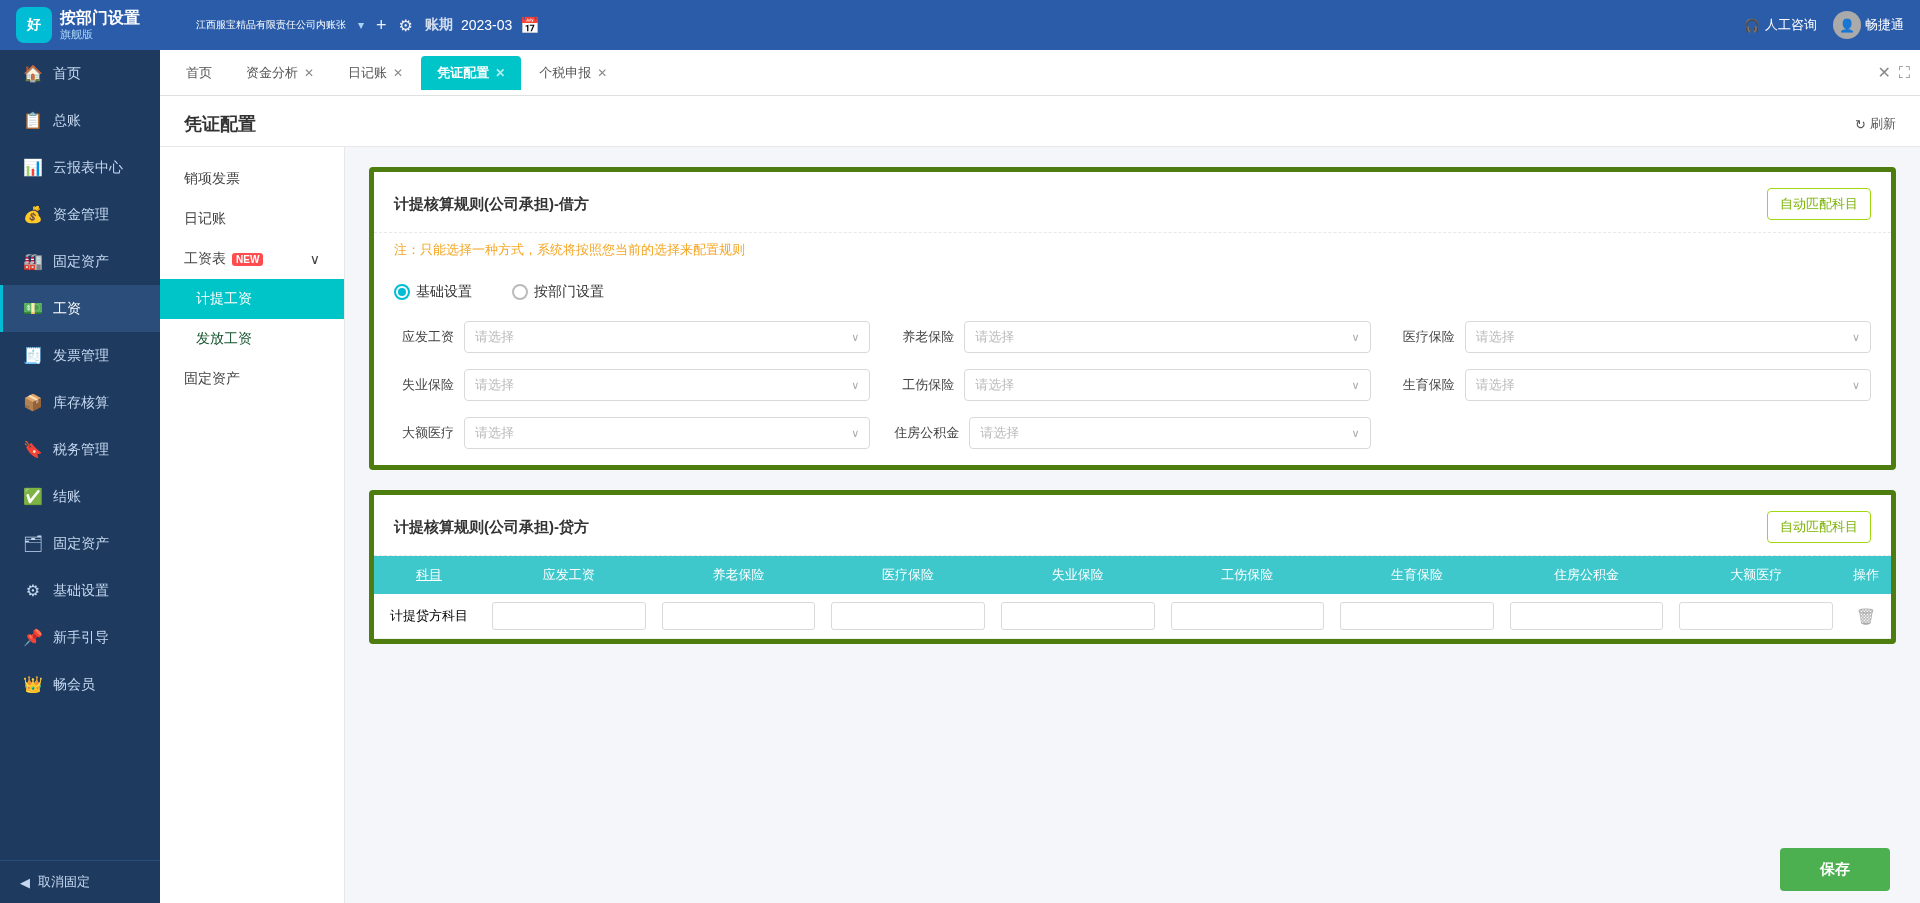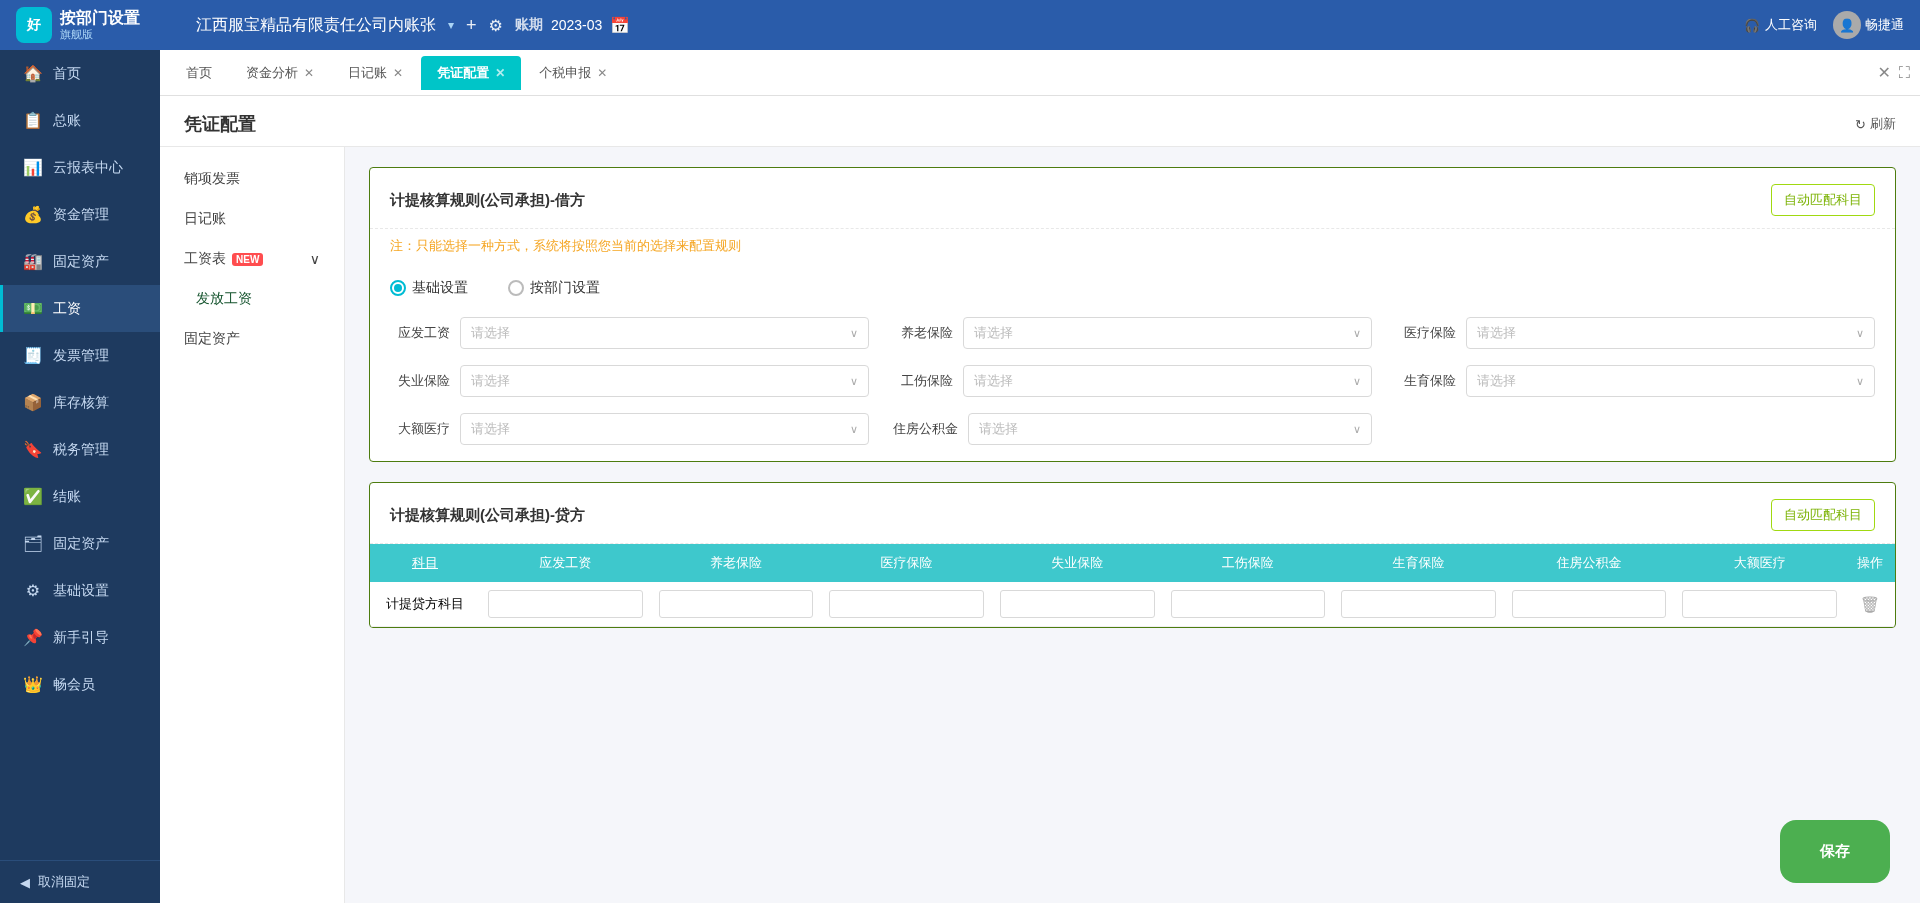--- a/index.html
+++ b/index.html
@@ -30,21 +30,21 @@
     }
     .logo-text { font-size: 16px; font-weight: bold; color: white; line-height: 1.2; }
     .logo-sub { font-size: 11px; color: #aad4f5; }
     .top-center {
       display: flex;
       align-items: center;
       gap: 12px;
       flex: 1;
       padding-left: 20px;
     }
-    .company-name { color: white; font-size: 16px; }
+    .company-name { color: white; font-size: 10px; }
     .top-actions { display: flex; align-items: center; gap: 16px; margin-left: auto; }
     .top-btn { color: white; font-size: 13px; display: flex; align-items: center; gap: 4px; cursor: pointer; }
     .user-avatar { width: 28px; height: 28px; border-radius: 50%; background: #aaa; display: flex; align-items: center; justify-content: center; }
 
     
     .main-layout {
       display: flex;
       flex: 1;
       overflow: hidden;
     }
@@ -181,21 +181,21 @@
       overflow-y: auto;
       padding: 20px 24px;
       position: relative;
     }
 
     
     .section {
       background: white;
       border-radius: 4px;
       margin-bottom: 20px;
-      border: 1px solid #4d7c0f;
+      border: 5px solid #4d7c0f;
       overflow: hidden;
     }
 
     .section-header {
       padding: 16px 20px 12px;
       font-size: 15px;
       font-weight: bold;
       color: #333;
       border-bottom: 1px dashed #e8e8e8;
       display: flex;
@@ -291,28 +291,28 @@
       border-radius: 3px;
       padding: 0 6px;
       font-size: 13px;
       outline: none;
     }
     .delete-btn { color: #aaa; cursor: pointer; font-size: 16px; }
 
     
     .save-btn {
       position: fixed;
-      bottom: 20px;
+      bottom: 12px;
       right: 30px;
       background: #4caf50;
       color: white;
       border: none;
-      padding: 22px 40px;
+      padding: 12px 40px;
       font-size: 15px;
-      border-radius: 16px;
+      border-radius: 4px;
       cursor: pointer;
       font-weight: bold;
     }
 
     
     ::-webkit-scrollbar { width: 6px; }
     ::-webkit-scrollbar-track { background: #f1f1f1; }
     ::-webkit-scrollbar-thumb { background: #ccc; border-radius: 3px; }
 
     
@@ -473,20 +473,23 @@
         </div>
         <div class="left-nav-item">
           <span>日记账</span>
         </div>
         <div class="left-nav-group has-badge">
           <div style="display:flex;align-items:center;gap:6px;">
             <span>工资表</span>
             <span class="badge-new">NEW</span>
           </div>
           <span>∨</span>
+        </div>
+        <div class="left-nav-sub active">
+          <span>计提工资</span>
         </div>
         <div class="left-nav-sub">
           <span>发放工资</span>
         </div>
         <div class="left-nav-item">
           <span>固定资产</span>
         </div>
       </div>
 
       <div class="main-panel">

